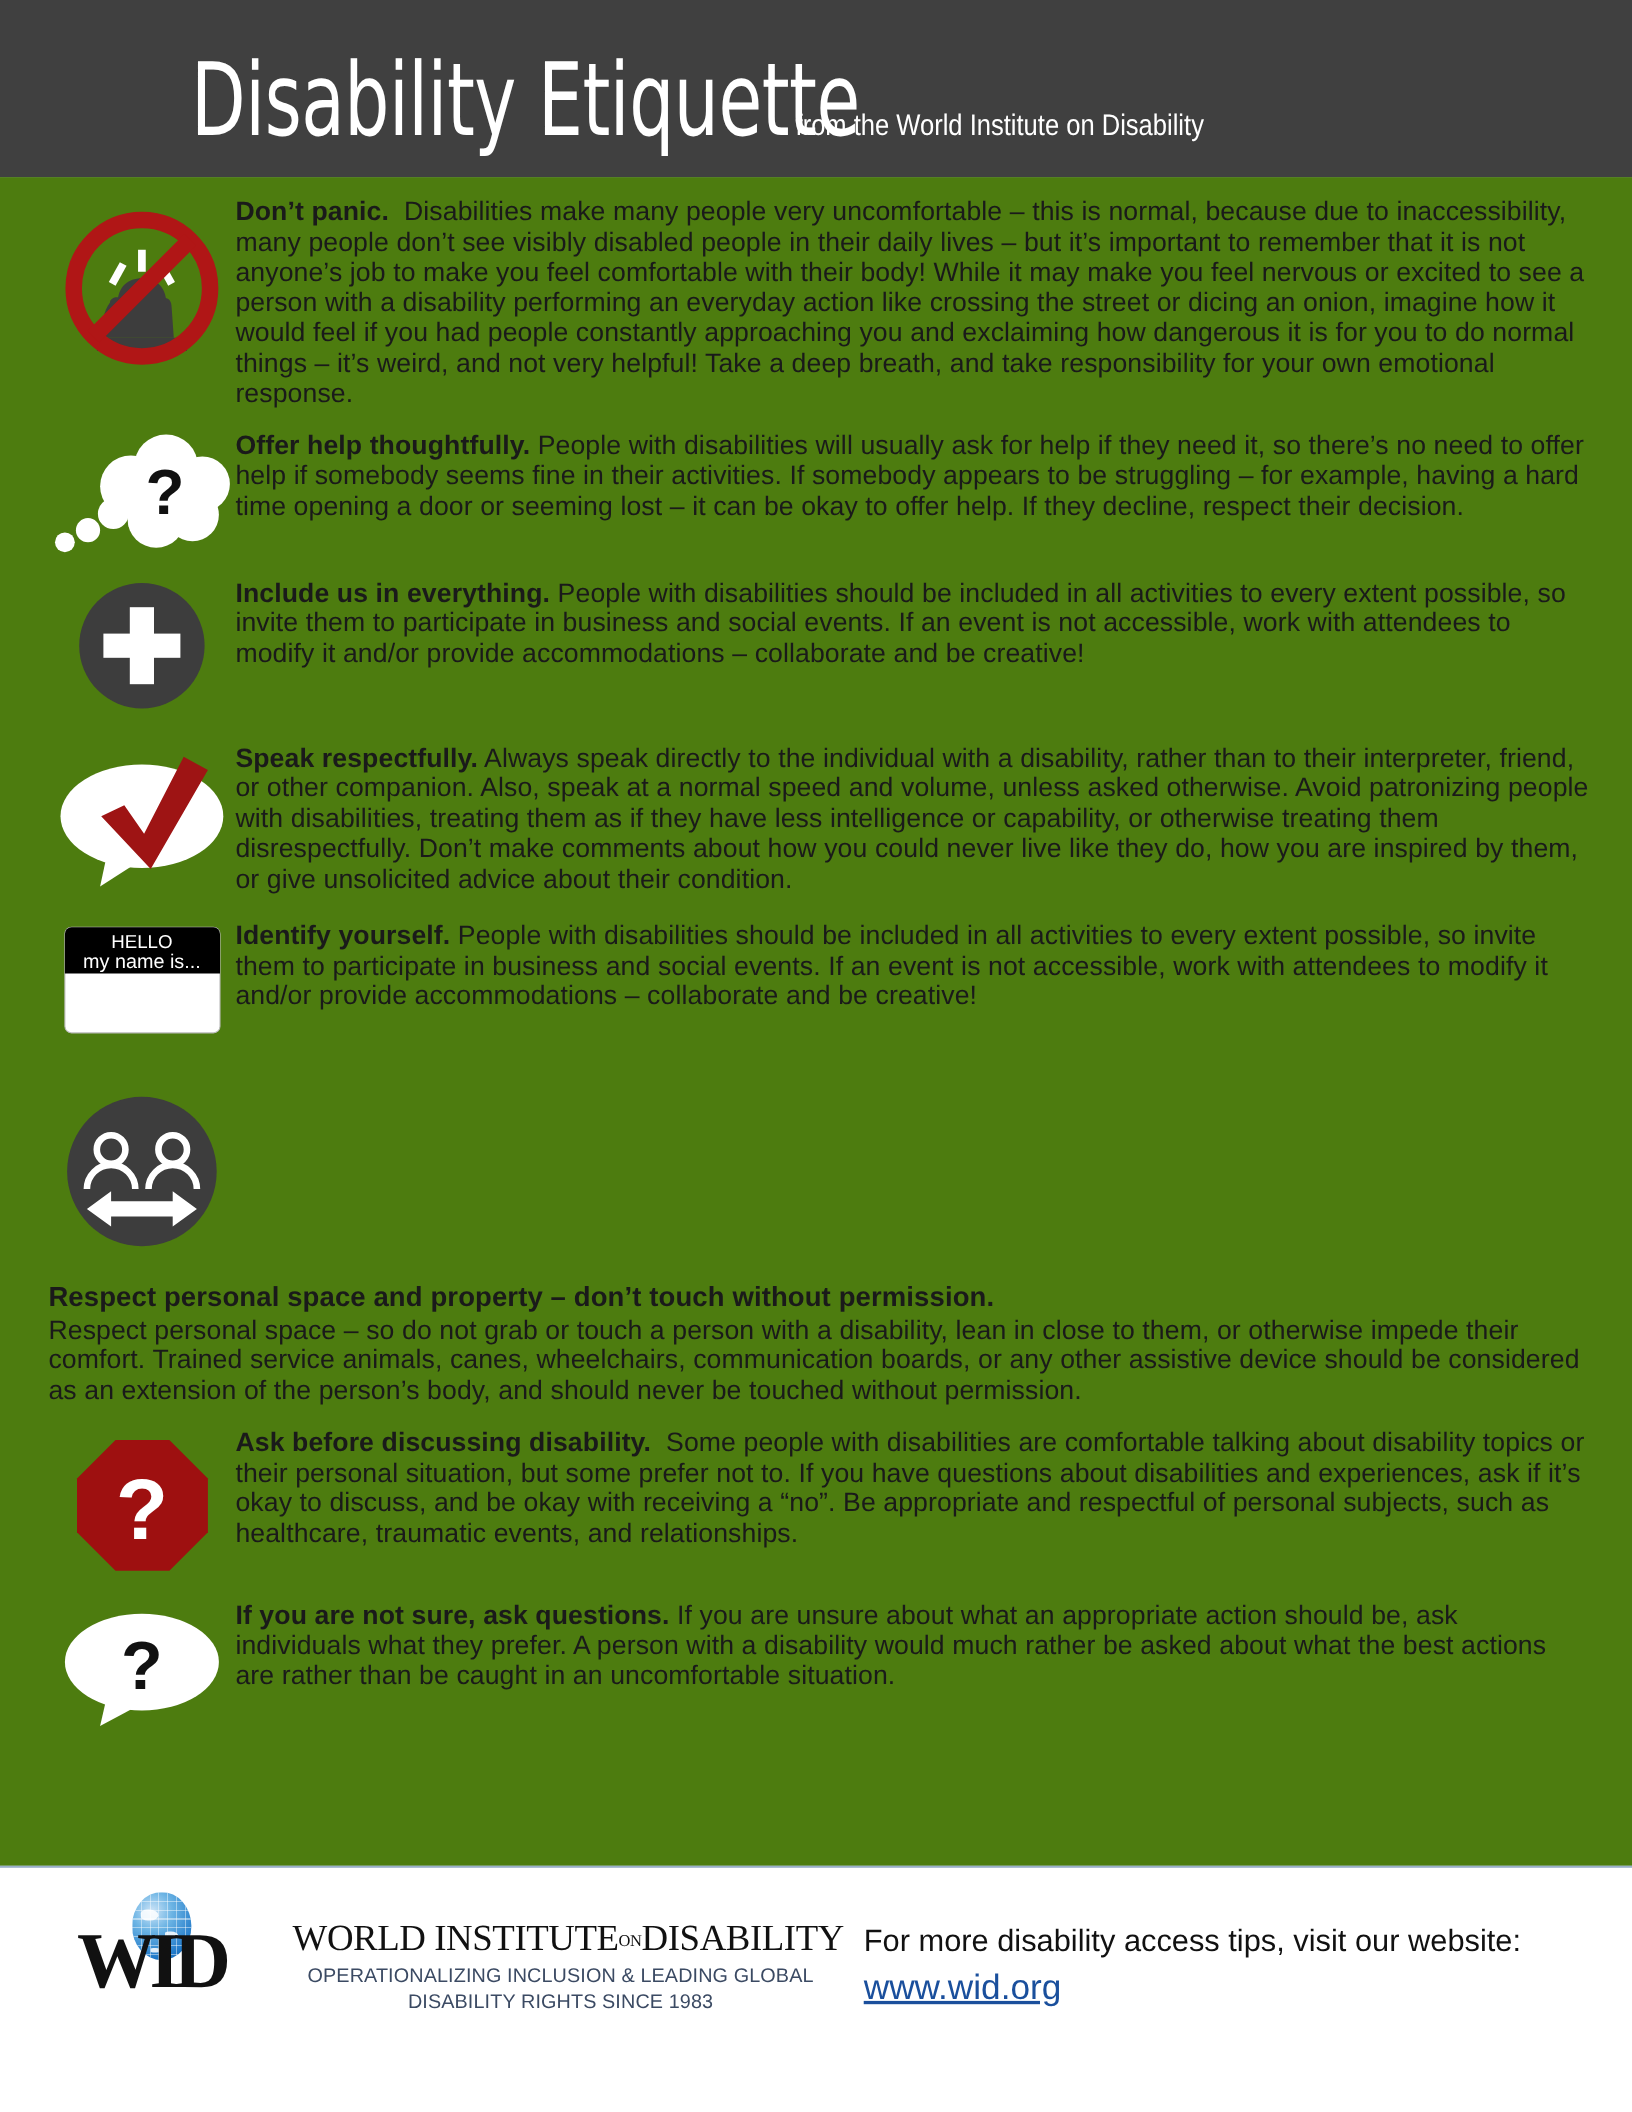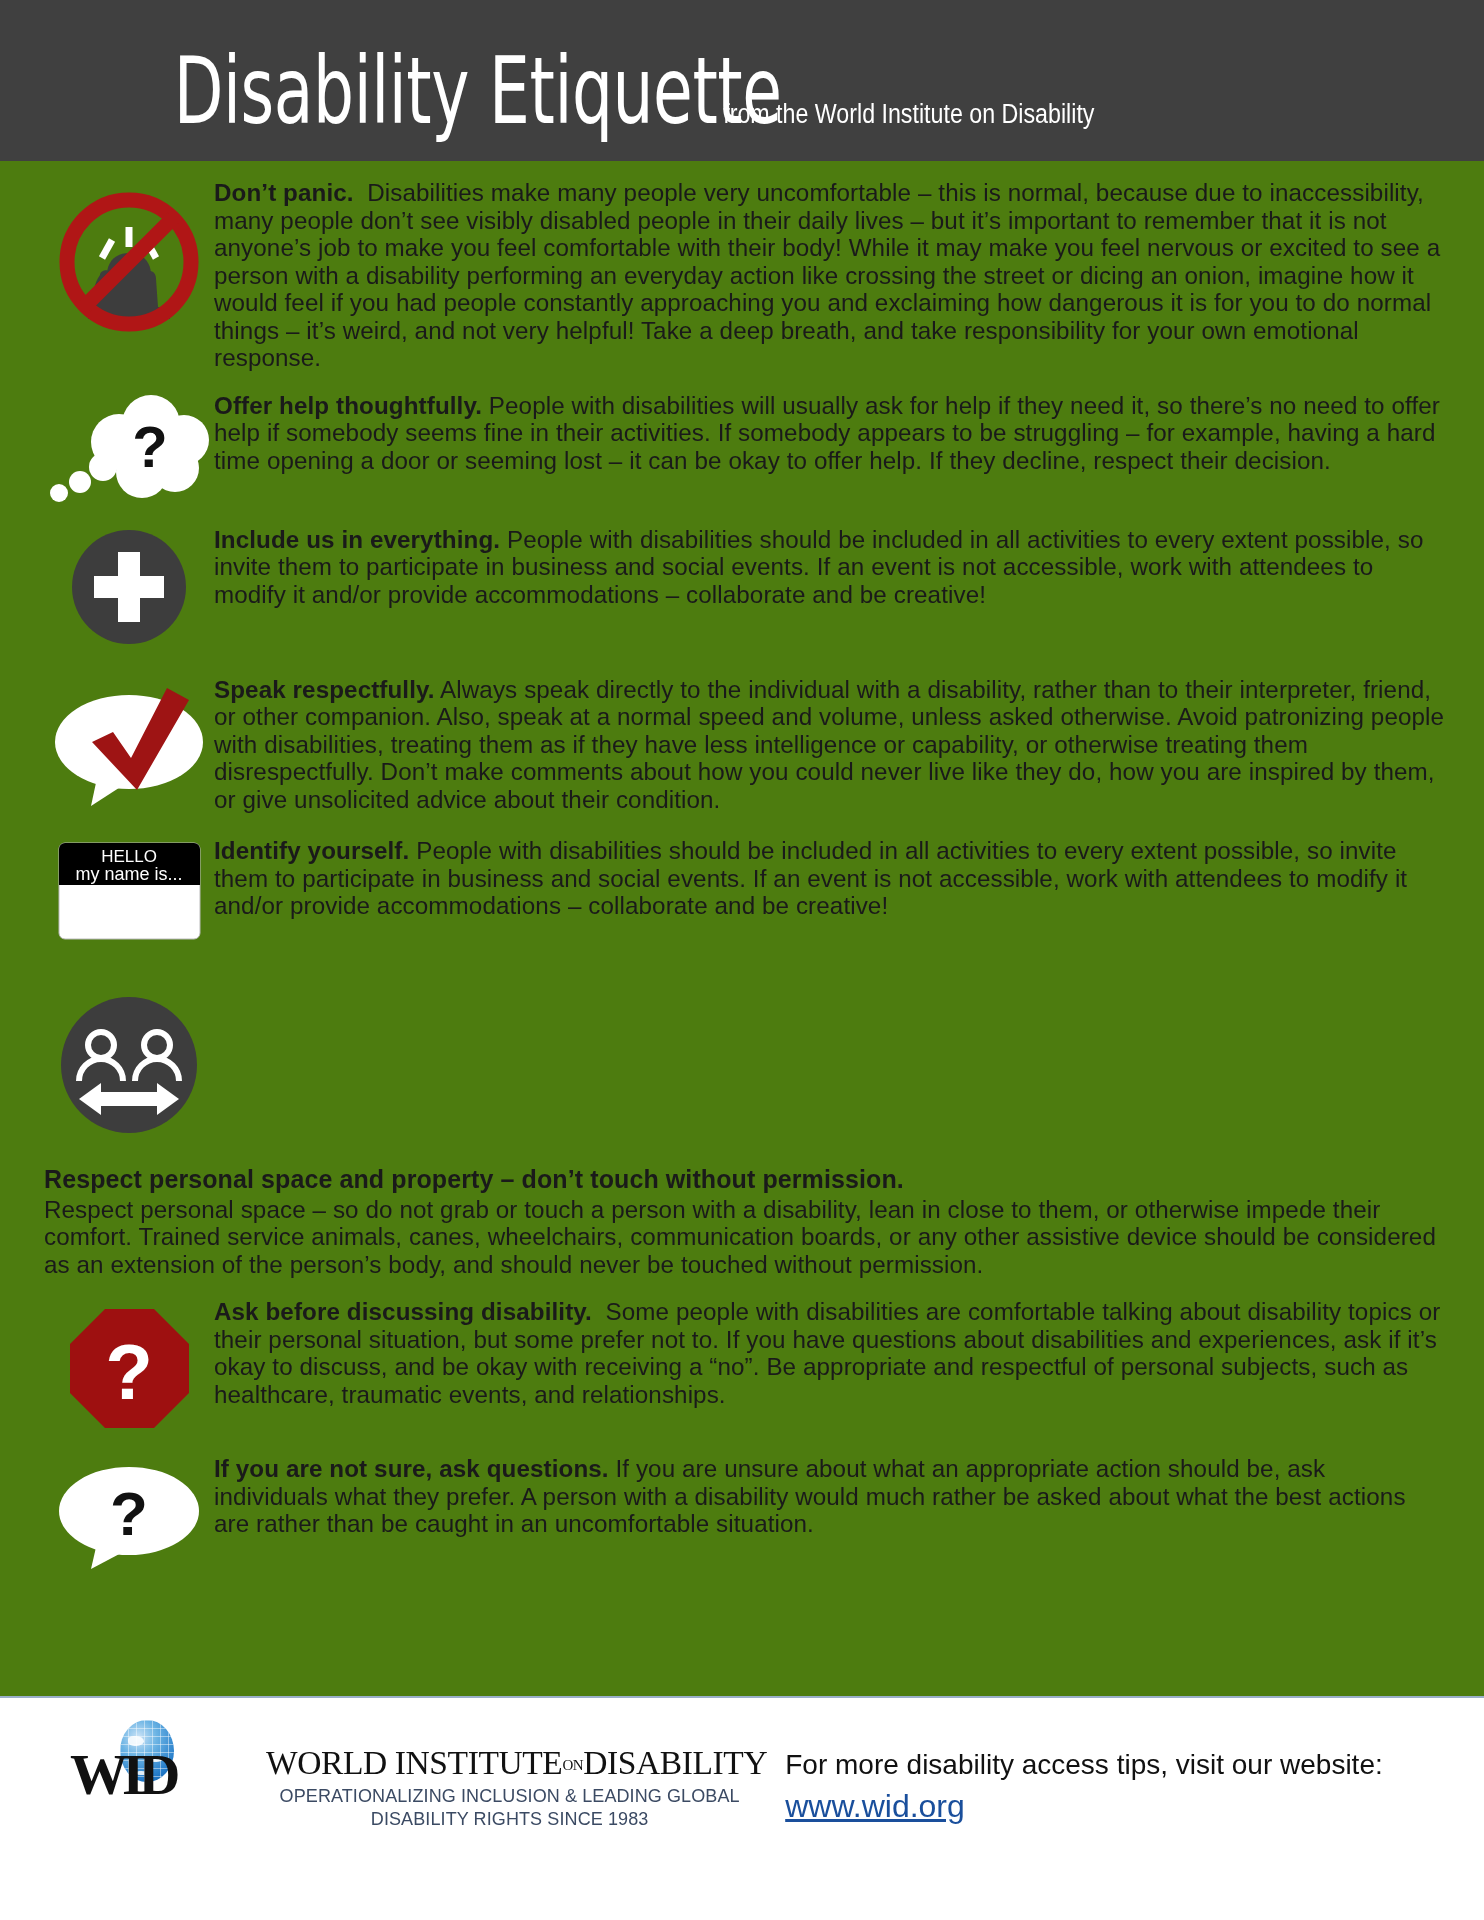--- a/index.html
+++ b/index.html
@@ -134,21 +134,21 @@
   }
   .wid-mark {
     position: relative;
     width: 190px;
     height: 110px;
     flex: 0 0 auto;
   }
   .wid-letters {
     font-family: "Liberation Serif", serif;
     font-weight: bold;
-    font-size: 58px;
+    font-size: 72px;
     color: #111111;
     letter-spacing: -6px;
     position: absolute;
     left: 0;
     top: 26px;
     line-height: 1;
   }
   .globe {
     position: absolute;
     left: 50px;

